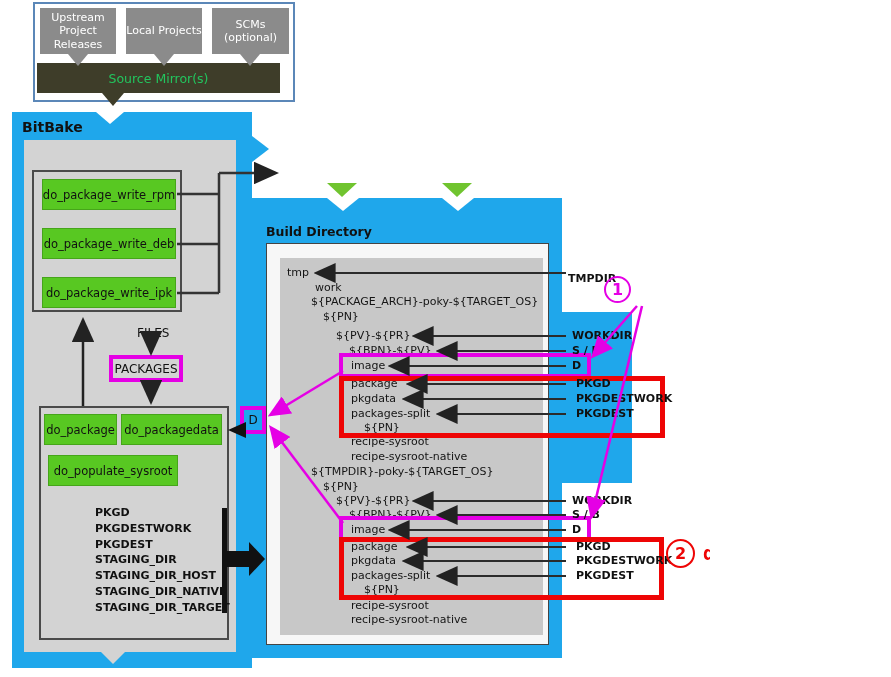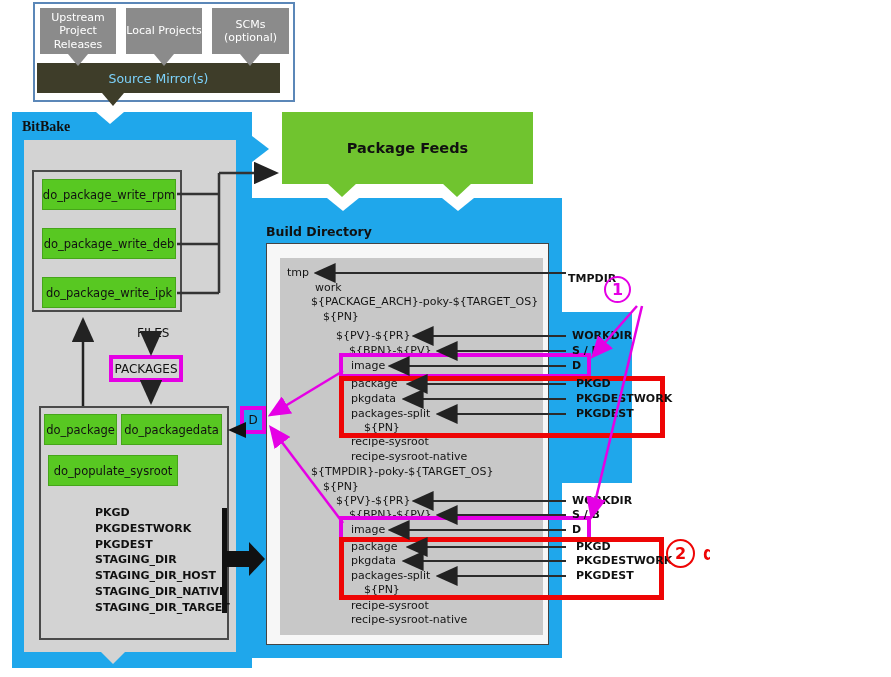--- a/index.html
+++ b/index.html
@@ -3,25 +3,25 @@
 <meta charset="utf-8">
 <style>
   html,body{margin:0;padding:0;background:#fff;}
   .canvas{position:relative;width:710px;height:677px;background:#fff;overflow:hidden;
           font-family:"DejaVu Sans",sans-serif;color:#111;}
   .abs{position:absolute;}
   .flexc{display:flex;align-items:center;justify-content:center;text-align:center;}
   
   .scm-outer{left:33px;top:2px;width:262px;height:100px;background:#fff;border:2px solid #5b87b8;box-sizing:border-box;z-index:1;}
   .gbox{background:#8b8b8b;color:#fff;font-size:11px;line-height:1.2;z-index:3;}
-  .olive{background:#3e3d29;color:#7dd3fc;font-size:12.5px;z-index:2;}
+  .olive{background:#3e3d29;color:#22c55e;font-size:12.5px;z-index:2;}
   .tri{width:0;height:0;z-index:4;}
   
   .blue{background:#1fa7eb;}
-  .bb-title{left:22px;top:119px;font-weight:bold;font-size:14px;z-index:3;font-family:Liberation Serif, serif;}
+  .bb-title{left:22px;top:119px;font-weight:bold;font-size:14px;z-index:3;}
   .panel{background:#d3d3d3;z-index:2;}
   .subbox{border:2px solid #4a4a4a;box-sizing:border-box;z-index:3;}
   .task{background:#58c822;border:1px solid #46a51a;box-sizing:border-box;font-size:11.5px;z-index:4;}
   .lbl{font-size:12px;z-index:4;}
   .mgbox{border:4px solid #e500e5;box-sizing:border-box;z-index:6;background:transparent;}
   .rdbox{border:5px solid #ee0505;box-sizing:border-box;z-index:6;background:transparent;}
   .vars{left:95px;top:505px;font-weight:bold;font-size:11px;line-height:15.8px;z-index:4;}
   
   .bd-title{left:266px;top:224px;font-weight:bold;font-size:12.5px;z-index:3;text-align:right;}
   .whitebox{left:266px;top:243px;width:283px;height:402px;background:#f7f7f7;border:1px solid #444;box-sizing:border-box;z-index:2;}
@@ -78,21 +78,20 @@
   <div class="abs vars">
     <div>PKGD</div>
     <div>PKGDESTWORK</div>
     <div>PKGDEST</div>
     <div>STAGING_DIR</div>
     <div>STAGING_DIR_HOST</div>
     <div>STAGING_DIR_NATIVE</div>
     <div>STAGING_DIR_TARGET</div>
   </div>
 
-  <div class="abs feeds flexc">Package Feeds</div>
   <div class="abs tri" style="left:327px;top:183px;border-left:15px solid transparent;border-right:15px solid transparent;border-top:14px solid #70c42f;z-index:3;"></div>
   <div class="abs tri" style="left:442px;top:183px;border-left:15px solid transparent;border-right:15px solid transparent;border-top:14px solid #70c42f;z-index:3;"></div>
 
   <div class="abs blue" style="left:252px;top:198px;width:310px;height:460px;z-index:1;"></div>
   <div class="abs blue" style="left:562px;top:312px;width:70px;height:171px;z-index:1;"></div>
   <div class="abs tri" style="left:327px;top:198px;border-left:16px solid transparent;border-right:16px solid transparent;border-top:13px solid #ffffff;z-index:2;"></div>
   <div class="abs tri" style="left:442px;top:198px;border-left:16px solid transparent;border-right:16px solid transparent;border-top:13px solid #ffffff;z-index:2;"></div>
   <div class="abs bd-title">Build Directory</div>
   <div class="abs whitebox"></div>
   <div class="abs treebox"></div>

